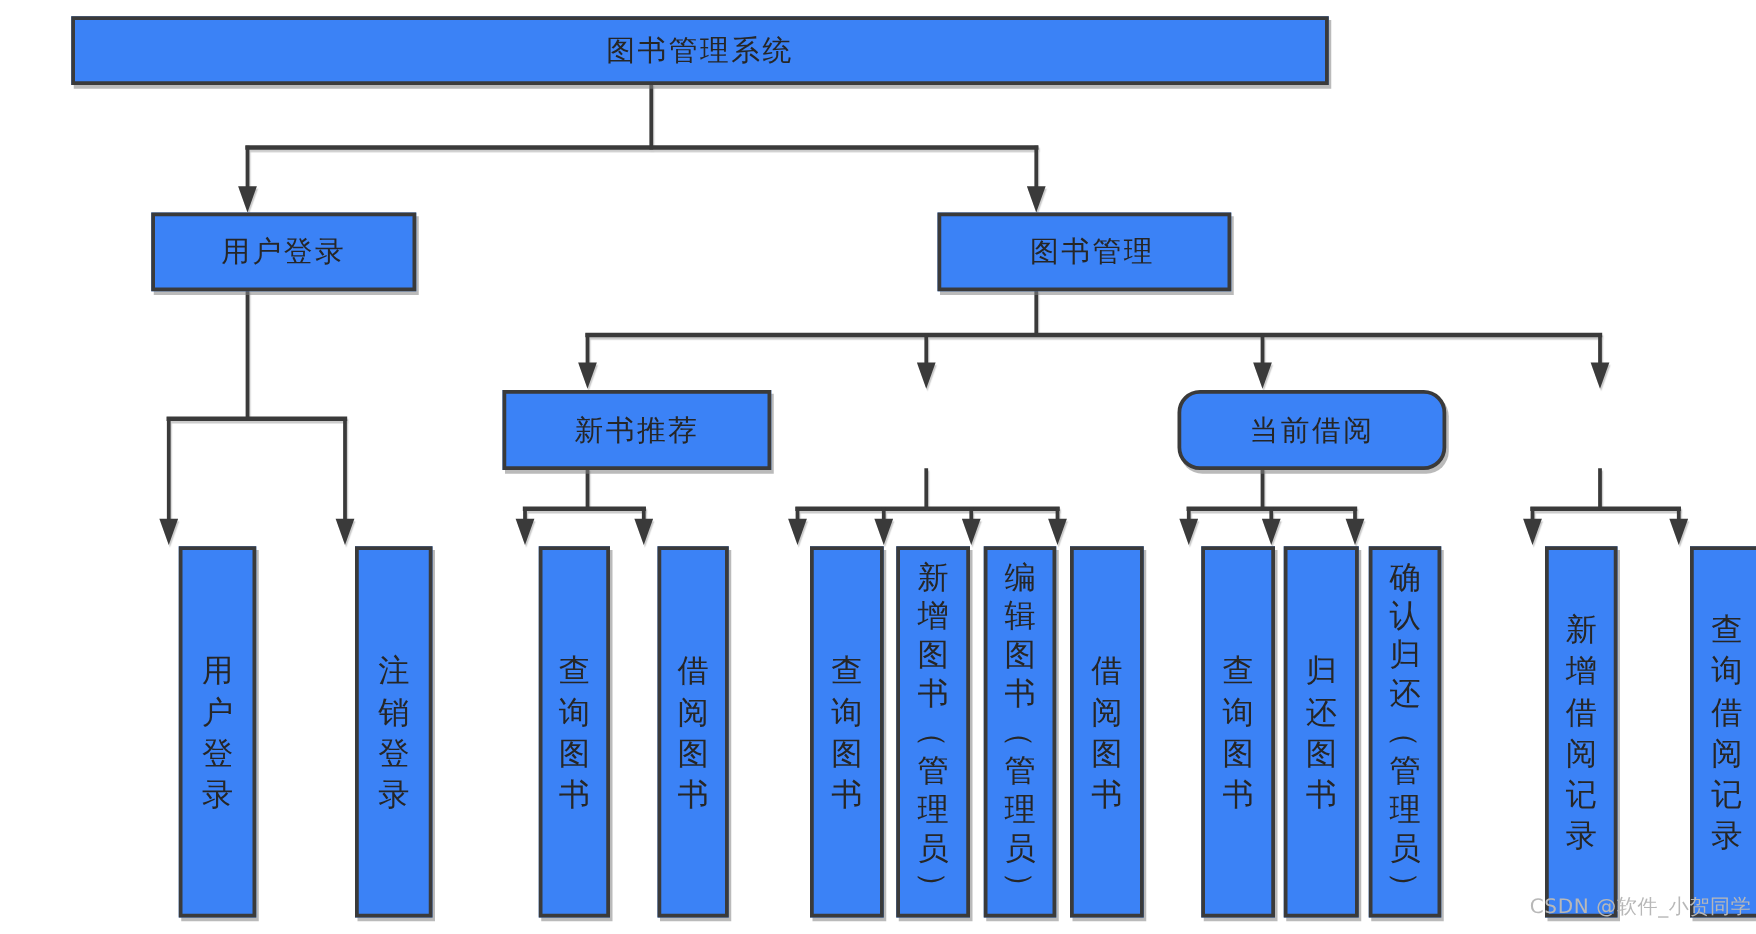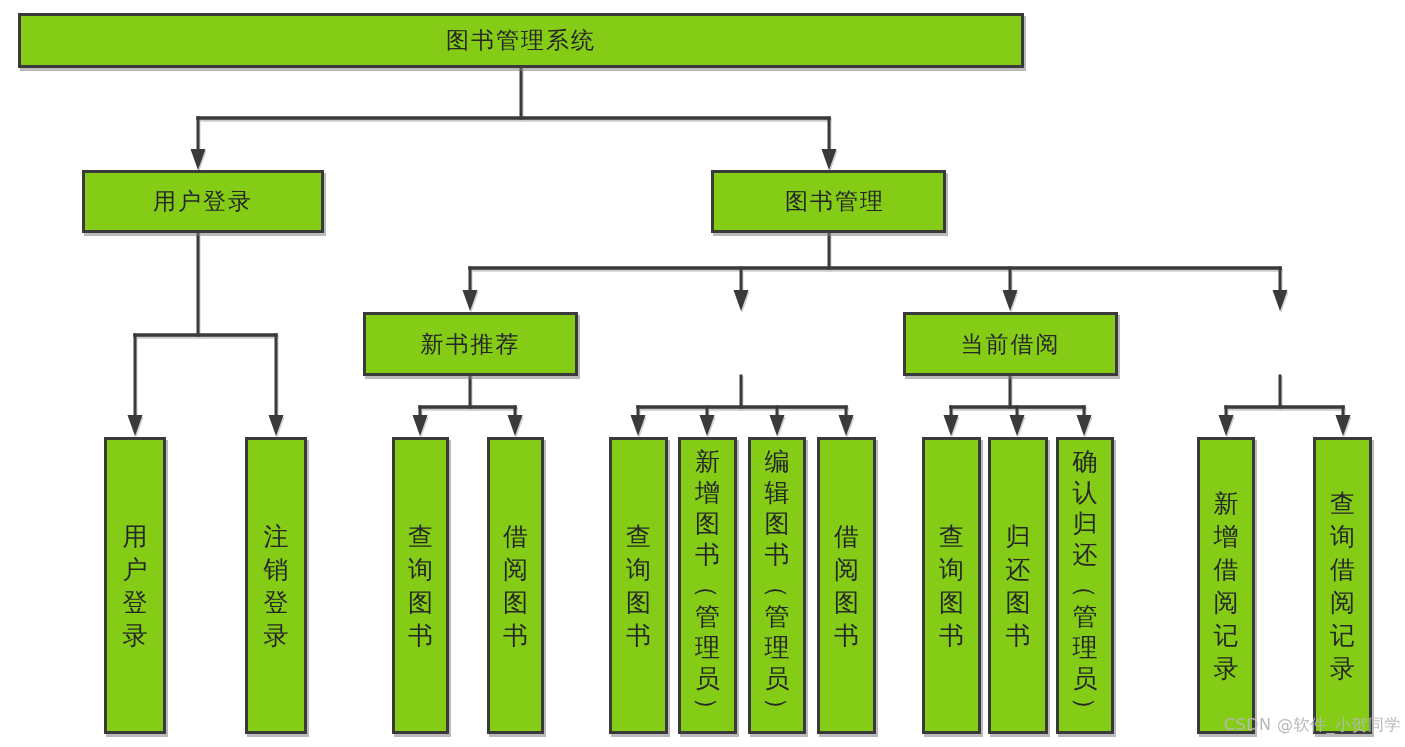--- a/index.html
+++ b/index.html
@@ -7,25 +7,26 @@
   body { font-family:"DejaVu Sans", sans-serif; }
   .canvas {
     position:relative; width:1405px; height:747px;
     background:#ffffff; overflow:hidden;
   }
   svg.connectors {
     position:absolute; left:0; top:0; width:1405px; height:747px;
     filter: drop-shadow(1.5px 2px 0px #cccccc);
   }
   .node {
-    position:absolute; background:#84cc16;
+    position:absolute; background:#3b82f6;
     border:3px solid #3a3a3a;
     display:flex; align-items:center; justify-content:center;
     color:#262626;
     box-shadow:2px 3px 0 rgba(130,130,130,0.55);
+    margin-left:39px;
   }
   .h-node { font-size:23px; letter-spacing:2px; white-space:nowrap; }
   .v-node {
     flex-direction:column; font-size:25px; line-height:1;
     gap:8px; top:437px; height:297px;
   }
   .v-node.tight { gap:6px; }
   .v-node span { display:block; height:25px; }
   .v-node span.rot { transform:rotate(90deg); }
   .watermark {
@@ -89,25 +90,25 @@
       <line x1="1084" y1="407" x2="1084" y2="420" stroke="#3a3a3a" stroke-width="3" stroke-linecap="square"></line>
       <polygon points="1076.5,415 1091.5,415 1084,436" fill="#3a3a3a"></polygon>
       <line x1="1226" y1="407" x2="1226" y2="420" stroke="#3a3a3a" stroke-width="3" stroke-linecap="square"></line>
       <polygon points="1218.5,415 1233.5,415 1226,436" fill="#3a3a3a"></polygon>
       <line x1="1343" y1="407" x2="1343" y2="420" stroke="#3a3a3a" stroke-width="3" stroke-linecap="square"></line>
       <polygon points="1335.5,415 1350.5,415 1343,436" fill="#3a3a3a"></polygon>
     </svg>
 
   <div class="node h-node" style="left:18px; top:13px; width:1006px; height:55px;">图书管理系统</div>
 
-  <div class="node h-node" style="left:82px; top:170px; width:242px; height:63px;">用户登录</div>
+  <div class="node h-node" style="left:82px; top:170px; width:212px; height:63px;">用户登录</div>
   <div class="node h-node" style="left:711px; top:170px; width:235px; height:63px;padding-left:13px;">图书管理</div>
 
   <div class="node h-node" style="left:363px; top:312px; width:215px; height:64px;">新书推荐</div>
-  <div class="node h-node" style="left:903px; top:312px; width:215px; height:64px;">当前借阅</div>
+  <div class="node h-node" style="left:903px; top:312px; width:215px; height:64px;border-radius:18px;">当前借阅</div>
 
   <div class="node v-node" style="left:104px; width:62px;">
       <span>用</span>
       <span>户</span>
       <span>登</span>
       <span>录</span>
     </div>
   <div class="node v-node" style="left:245px; width:62px;">
       <span>注</span>
       <span>销</span>

